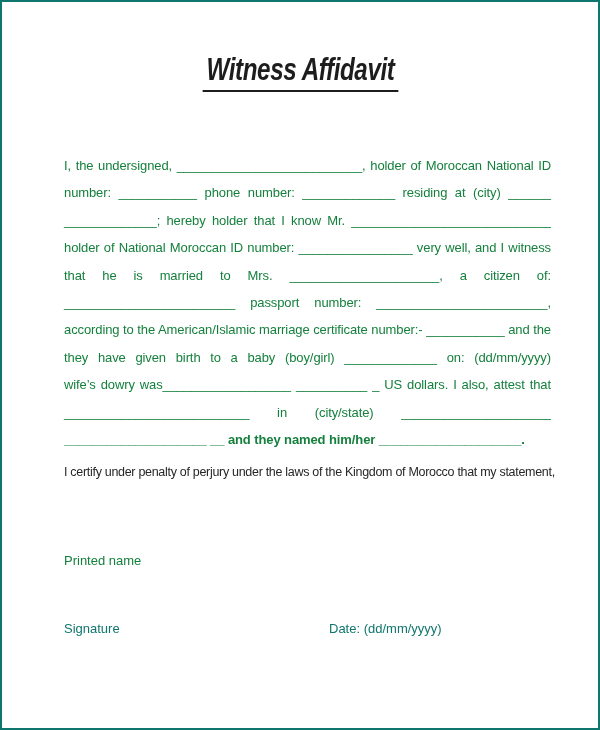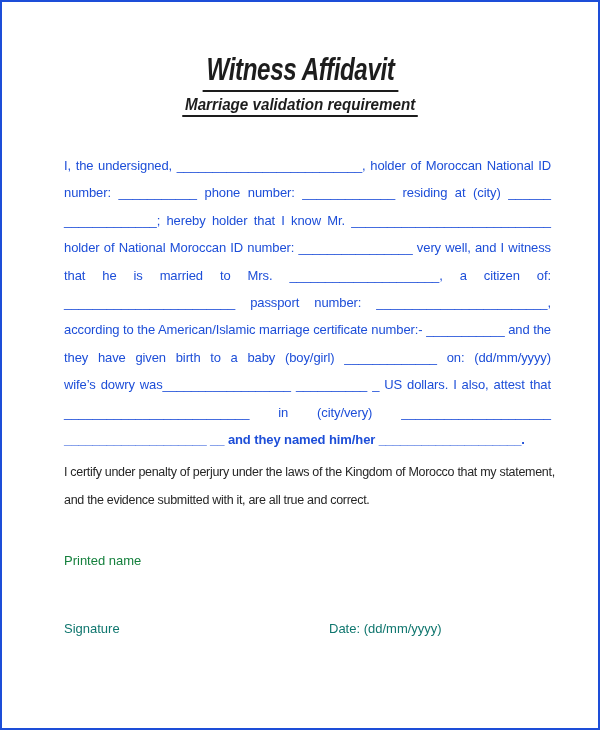--- a/index.html
+++ b/index.html
@@ -2,21 +2,21 @@
 <html><head>
 <meta charset="utf-8">
 <style>
   html, body { margin: 0; padding: 0; background: #ffffff; }
   .page {
     position: relative;
     width: 600px;
     height: 730px;
     box-sizing: border-box;
     background: #ffffff;
-    border: 2px solid #1d4ed8;
+    border: 2px solid #0f766e;
     overflow: hidden;
     font-family: "Liberation Sans", sans-serif;
     color: #212121;
   }
   .hdr {
     position: absolute;
     top: 50px; left: 0; right: 0;
     text-align: center;
   }
   .title {
@@ -44,21 +44,21 @@
     border-bottom: 2px solid #1d1d1d;
     padding: 0 3px 1px 3px;
     color: #1d1d1d;
   }
   .doc-body {
     position: absolute;
     top: 150px; left: 62px; right: 47px;
     font-size: 13px;
     letter-spacing: -0.1px;
     line-height: 27.4px;
-    color: #1d4ed8;
+    color: #15803d;
   }
   .jline { text-align: justify; text-align-last: justify; }
   .jlast { text-align: left; text-align-last: left; font-weight: bold; }
   .certify {
     position: absolute;
     top: 457px; left: 62px; right: 47px;
     font-size: 12.5px;
     letter-spacing: -0.3px;
     line-height: 27.5px;
     color: #262626;
@@ -83,42 +83,38 @@
 </style>
 </head>
 <body>
 
 <div class="page">
 
   <div class="hdr">
     <div>
       <span class="title">Witness Affidavit</span>
     </div>
-    <div class="subtitle-row">
-      <span class="subtitle">Marriage validation requirement</span>
-    </div>
   </div>
 
   <div class="doc-body">
     <div class="jline">I, the undersigned, __________________________, holder of Moroccan National ID</div>
     <div class="jline">number: ___________ phone number: _____________ residing at (city) ______</div>
     <div class="jline">_____________; hereby holder that I know Mr. ____________________________</div>
     <div class="jline">holder of National Moroccan ID number: ________________ very well, and I witness</div>
     <div class="jline">that he is married to Mrs. _____________________, a citizen of:</div>
     <div class="jline">________________________ passport number: ________________________,</div>
     <div class="jline">according to the American/Islamic marriage certificate number:- ___________ and the</div>
     <div class="jline">they have given birth to a baby (boy/girl) _____________ on: (dd/mm/yyyy)</div>
     <div class="jline">wife’s dowry was__________________ __________ _ US dollars. I also, attest that</div>
-    <div class="jline">__________________________ in (city/very) _____________________</div>
+    <div class="jline">__________________________ in (city/state) _____________________</div>
     <div class="jlast">____________________ __ and they named him/her ____________________.</div>
   </div>
 
   <div class="certify">
     <div>I certify under penalty of perjury under the laws of the Kingdom of Morocco that my statement,</div>
-    <div>and the evidence submitted with it, are all true and correct.</div>
   </div>
 
   <div class="printed">Printed name</div>
 
   <div class="sigrow">
     <span class="sig-label">Signature</span>
     <span class="date-label">Date: (dd/mm/yyyy)</span>
   </div>
 
 </div>

